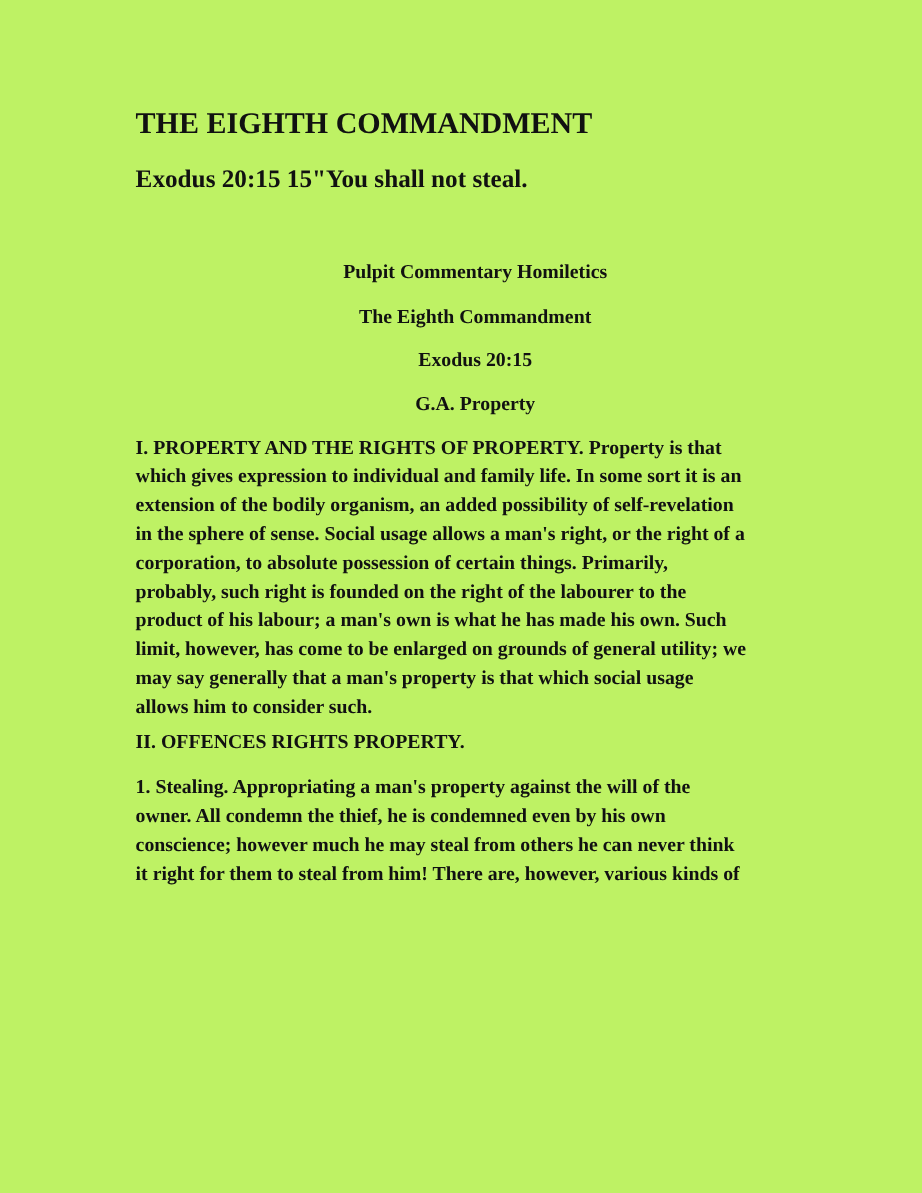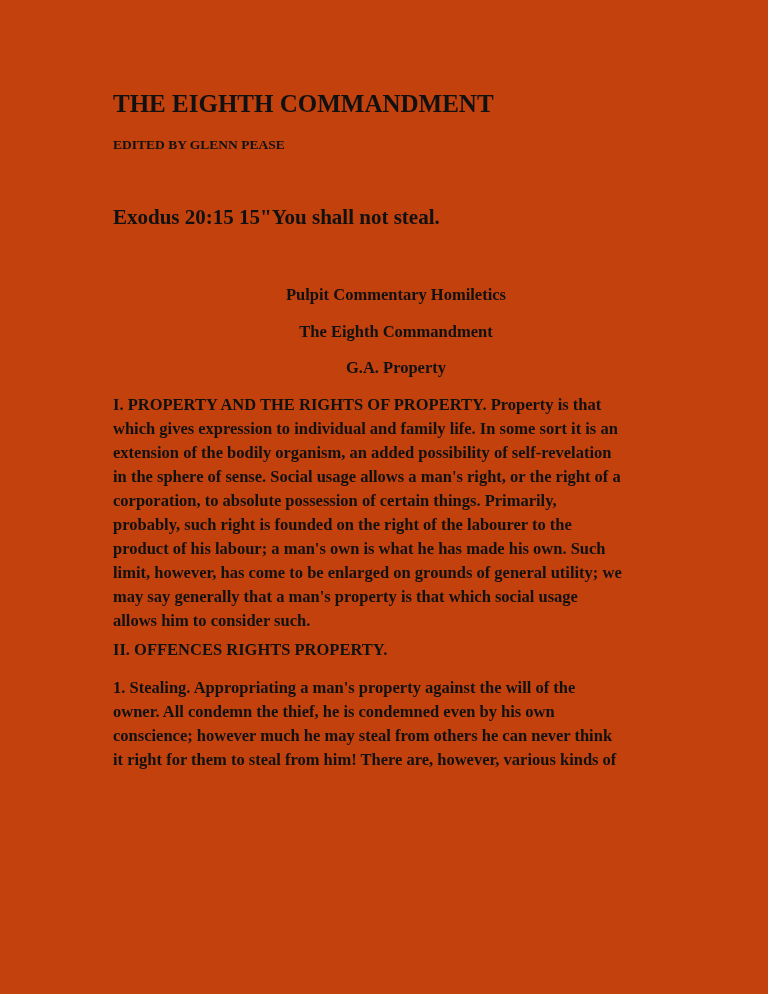--- a/index.html
+++ b/index.html
@@ -4,21 +4,21 @@
 <style>
   html, body {
     margin: 0;
     padding: 0;
     background: #ffffff;
   }
   .page {
     position: relative;
     width: 768px;
     height: 994px;
-    background: #c2410c;
+    background: #bef264;
     box-sizing: border-box;
     padding: 90px 89px 0 113px;
     overflow: hidden;
     font-family: "Liberation Serif", "DejaVu Serif", serif;
     font-weight: bold;
     color: #111111;
   }
   .doc-title {
     font-size: 25px;
     line-height: 28px;
@@ -58,29 +58,29 @@
     margin-bottom: 14px;
   }
 </style>
 </head>
 <body>
 
 <div class="page">
 
   <h1 class="doc-title">THE EIGHTH COMMANDMENT</h1>
 
-  <div class="byline">EDITED BY GLENN PEASE</div>
 
   <h2 class="verse-heading">Exodus 20:15 15"You shall not steal.</h2>
 
 
   <div class="entry-line">Pulpit Commentary Homiletics</div>
 
   <div class="entry-line">The Eighth Commandment</div>
 
+  <div class="entry-line">Exodus 20:15</div>
 
   <div class="entry-line">G.A. Property</div>
 
 
   <p class="para">I. PROPERTY AND THE RIGHTS OF PROPERTY. Property is that
 which gives expression to individual and family life. In some sort it is an
 extension of the bodily organism, an added possibility of self-revelation
 in the sphere of sense. Social usage allows a man's right, or the right of a
 corporation, to absolute possession of certain things. Primarily,
 probably, such right is founded on the right of the labourer to the

